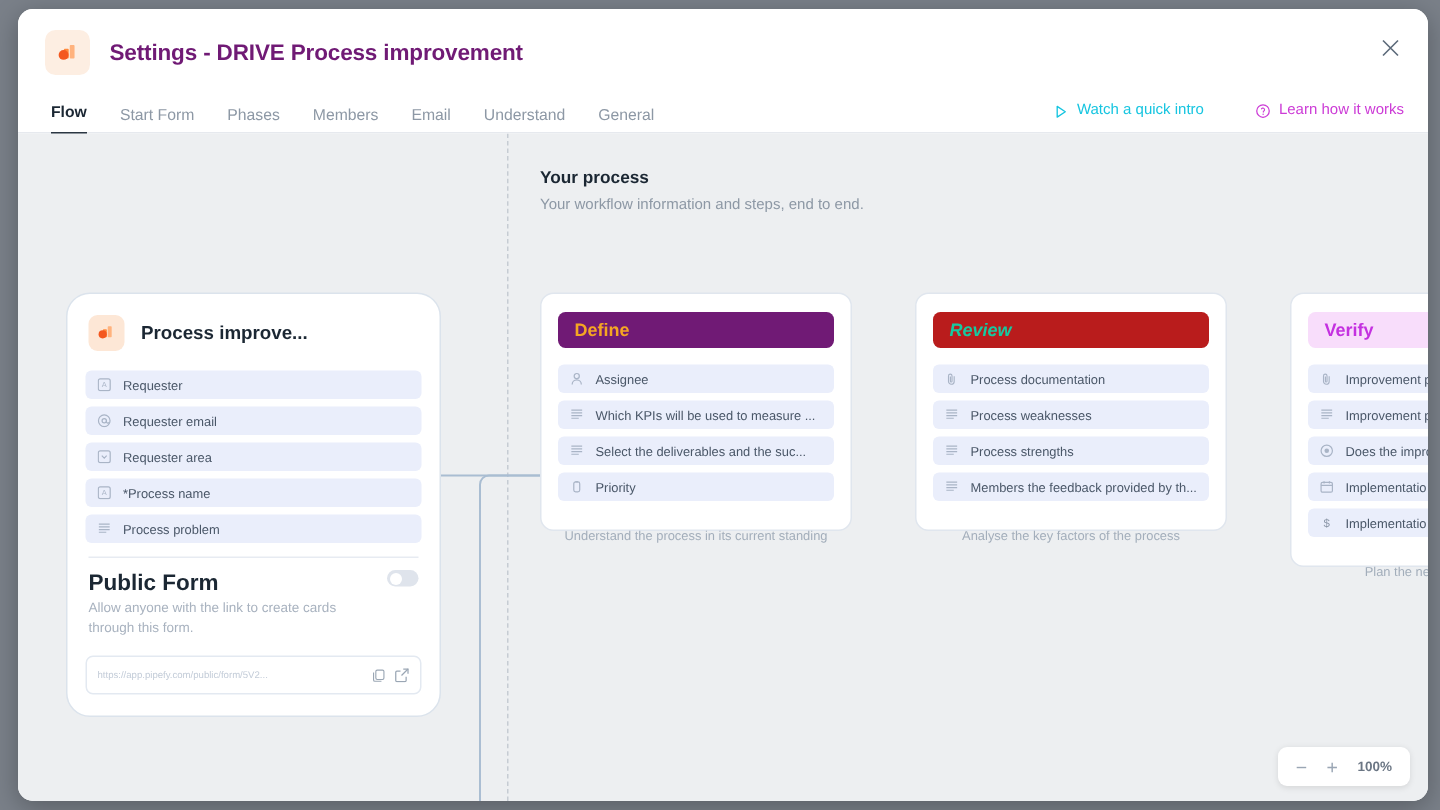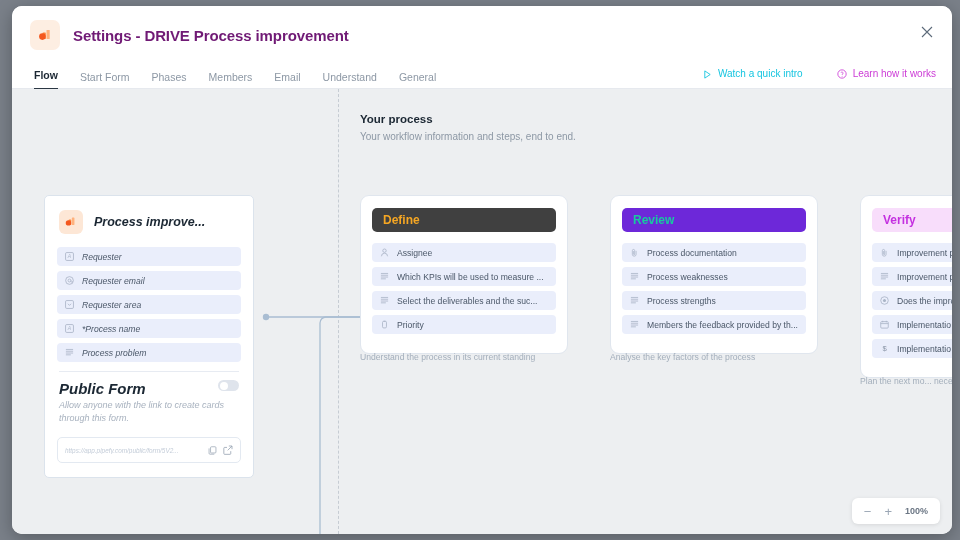--- a/index.html
+++ b/index.html
@@ -108,26 +108,25 @@
     margin-bottom: 6px;
   }
   .col-head p { font-size: 10px; color: #8d98a5; }
   #inputHead { left: 32px; top: 24px; }
   #processHead { left: 348px; top: 24px; }
 
   
   .startcard {
     position: absolute;
     left: 32px; top: 106px;
-    width: 210px;
+    width: 250px;
     background: #fff;
     border: 1px solid #dbe3ec;
-    border-radius: 5px;
+    border-radius: 16px;
     padding: 14px 12px 14px 12px;
-    font-style: italic;
   }
   .sc-head {
     display: flex; align-items: center; gap: 11px;
     margin-bottom: 13px; padding-left: 2px;
   }
   .sc-logo {
     width: 24px; height: 24px; border-radius: 6px;
     background: #fde7d6;
     display: flex; align-items: center; justify-content: center;
   }
@@ -192,20 +191,21 @@
     height: 24px;
     display: flex; align-items: center;
     padding-left: 11px;
     font-size: 12px; font-weight: bold;
     margin-bottom: 11px;
   }
   .caption {
     position: absolute;
     font-size: 8.6px;
     color: #a3aebb;
+    text-align: center;
     line-height: 13px;
   }
 
   .zoombar {
     position: absolute;
     right: 12px; bottom: 10px;
     height: 26px;
     background: #fff;
     border-radius: 6px;
     display: flex; align-items: center;
@@ -376,21 +376,21 @@
           <svg width="10" height="10" viewBox="0 0 12 12">
               <path d="M7 1.2 H10.8 V5" fill="none" stroke="#9aa6b4" stroke-width="1"></path>
               <path d="M10.8 1.2 L5.6 6.4" fill="none" stroke="#9aa6b4" stroke-width="1"></path>
               <path d="M9.3 7.4 V10.3 a0.9 0.9 0 0 1 -0.9 0.9 H1.9 a0.9 0.9 0 0 1 -0.9 -0.9 V3.8 a0.9 0.9 0 0 1 0.9 -0.9 H4.8" fill="none" stroke="#9aa6b4" stroke-width="1"></path>
             </svg>
         </span>
       </div>
     </div>
 
     <div class="phase" style="left:348px">
-      <div class="ph-label" id="lblDefine" style="background: #404040; color: rgb(245, 166, 35);">Define</div>
+      <div class="ph-label" id="lblDefine" style="background: #701a75; color: rgb(245, 166, 35);">Define</div>
       <div class="field">
         <span class="ic">
           <svg width="9" height="9" viewBox="0 0 10 10">
               <circle cx="5" cy="3" r="1.9" fill="none" stroke="#a9b4c6" stroke-width="0.9"></circle>
               <path d="M1.6 9.2 a3.4 3.4 0 0 1 6.8 0" fill="none" stroke="#a9b4c6" stroke-width="0.9"></path>
             </svg>
         </span>
         <span>Assignee</span>
       </div>
       <div class="field">
@@ -425,21 +425,21 @@
               <rect x="2.8" y="1.4" width="4.4" height="7.4" rx="1.4" fill="none" stroke="#a9b4c6" stroke-width="0.9"></rect>
               <path d="M4 1.4 h2" stroke="#a9b4c6" stroke-width="0.9"></path>
             </svg>
         </span>
         <span>Priority</span>
       </div>
     </div>
     <div class="caption" style="left:348px; top:262px; width:208px;">Understand the process in its current standing</div>
 
     <div class="phase" style="left:598px">
-      <div class="ph-label" id="lblReview" style="background: #6d28d9; color: rgb(23, 201, 160);">Review</div>
+      <div class="ph-label" id="lblReview" style="background: #b91c1c; color: rgb(23, 201, 160); font-style: italic;">Review</div>
       <div class="field">
         <span class="ic">
           <svg width="9" height="9" viewBox="0 0 10 10">
               <path d="M6.8 3.2 V7 a2.1 2.1 0 0 1 -4.2 0 V2.9 a1.3 1.3 0 0 1 2.6 0 V6.8 a0.6 0.6 0 0 1 -1.2 0 V3.4" fill="none" stroke="#a9b4c6" stroke-width="0.85"></path>
             </svg>
         </span>
         <span>Process documentation</span>
       </div>
       <div class="field">
         <span class="ic">

